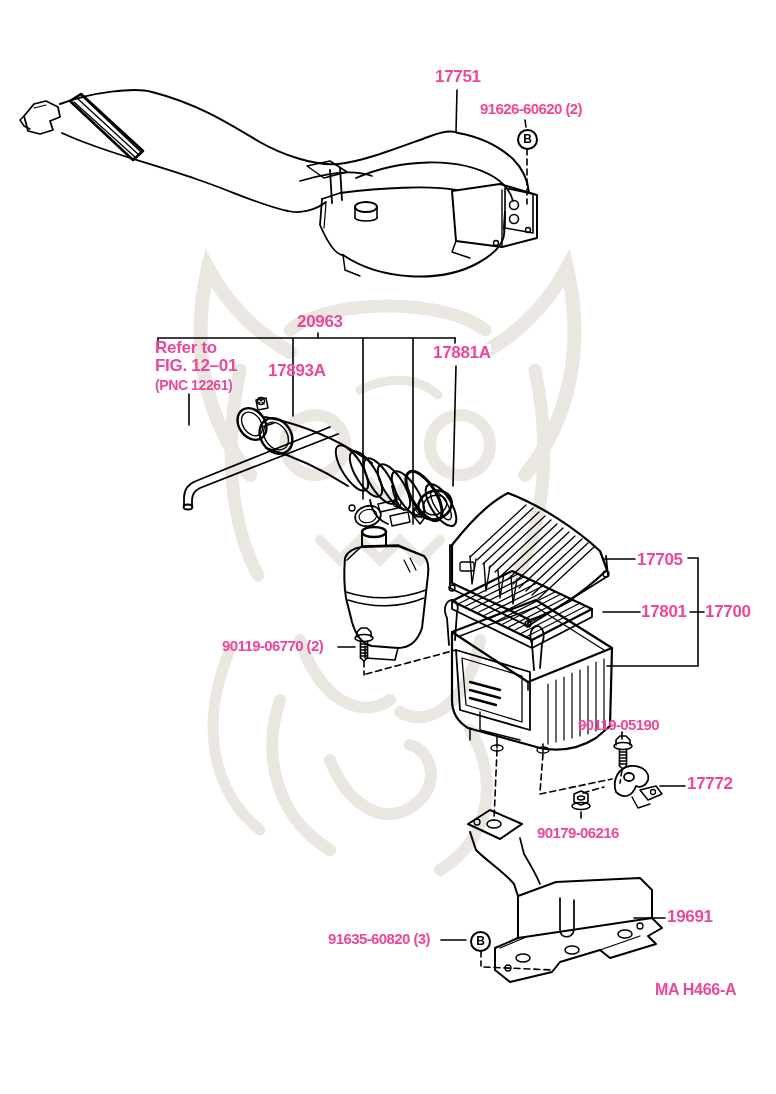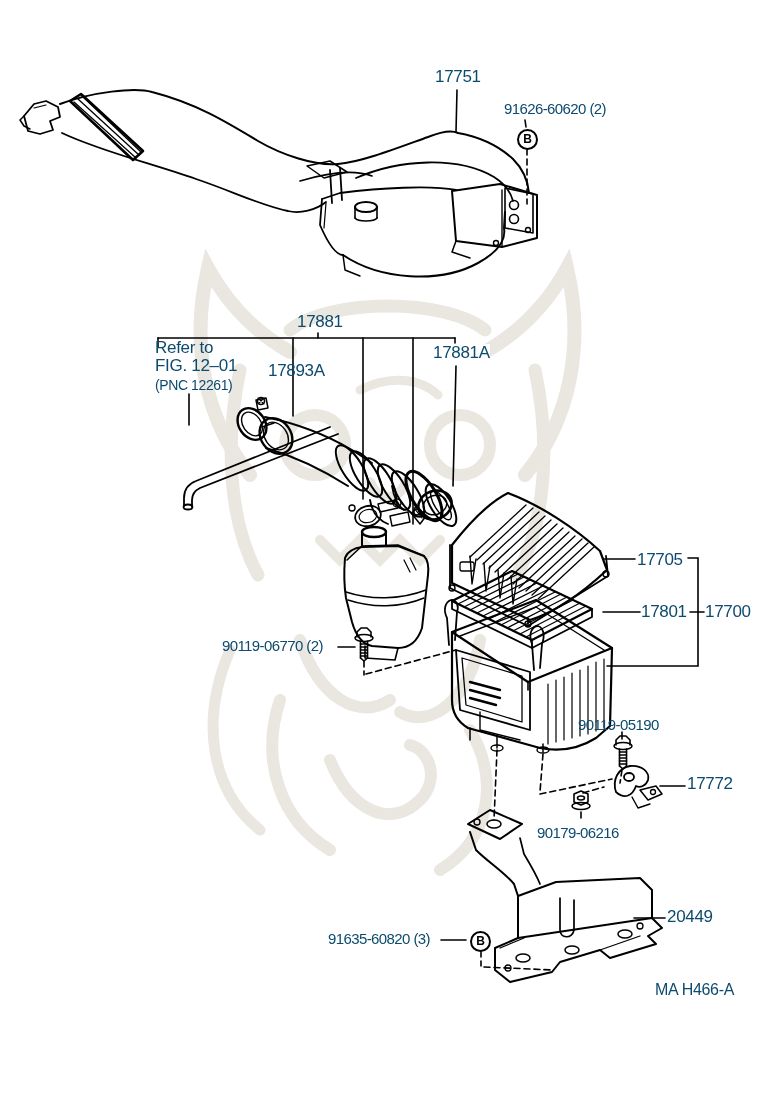--- a/index.html
+++ b/index.html
@@ -1,19 +1,19 @@
 <!DOCTYPE html>
 <html><head>
 <meta charset="utf-8">
 <style>
   html,body{margin:0;padding:0;background:#fff;}
   .stage{position:relative;width:776px;height:1094px;background:#ffffff;overflow:hidden;
          font-family:"Liberation Sans",sans-serif;}
   .stage svg{position:absolute;left:0;top:0;}
-  .lbl{position:absolute;font-weight:400;color:#0c4a6e;white-space:nowrap;letter-spacing:-0.3px;line-height:1.05;}
+  .lbl{position:absolute;font-weight:700;color:#ec4899;white-space:nowrap;letter-spacing:-0.3px;line-height:1.05;}
   .s17{font-size:17px;}
   .s15{font-size:15px;letter-spacing:-0.6px;}
   .s11{font-size:14px;letter-spacing:-0.4px;}
   .s16{font-size:16px;}
   .circle-b{position:absolute;width:17px;height:17px;border:2px solid #000;border-radius:50%;
             font-weight:700;font-size:12px;line-height:17px;text-align:center;color:#000;
             background:transparent;}
 </style>
 </head>
 <body>
@@ -281,37 +281,37 @@
     <path d="M543,754 L540,792"></path>
     <path d="M540,794 L612,779"></path>
     <path d="M583,793 L604,787"></path>
     <path d="M497,750 L494,820"></path>
     <path d="M481,951 L481,966"></path>
     <path d="M484,967 L553,970"></path>
   </g>
 </svg>
 
 <div class="lbl s17" style="left:435px;top:68px;">17751</div>
-<div class="lbl s15" style="left:480px;top:101px;margin-left:24px;">91626-60620 (2)</div>
+<div class="lbl s15" style="left:480px;top:101px;">91626-60620 (2)</div>
 <div class="circle-b" style="left:517px;top:129px;">B</div>
 
-<div class="lbl s17" style="left:297px;top:313px;">17881</div>
+<div class="lbl s17" style="left:297px;top:313px;">20963</div>
 <div class="lbl s17" style="left:155px;top:339px;">Refer to</div>
 <div class="lbl s17" style="left:155px;top:357px;text-align:center;">FIG. 12–01</div>
 <div class="lbl s11" style="left:155px;top:378px;">(PNC 12261)</div>
 <div class="lbl s17" style="left:268px;top:362px;">17893A</div>
 <div class="lbl s17" style="left:433px;top:344px;background:#fff;">17881A</div>
 
 <div class="lbl s17" style="left:637px;top:551px;text-align:right;">17705</div>
 <div class="lbl s17" style="left:641px;top:603px;">17801</div>
 <div class="lbl s17" style="left:705px;top:603px;">17700</div>
 
 <div class="lbl s15" style="left:222px;top:638px;">90119-06770 (2)</div>
 <div class="lbl s15" style="left:578px;top:717px;">90119-05190</div>
 <div class="lbl s17" style="left:687px;top:775px;">17772</div>
 <div class="lbl s15" style="left:537px;top:817px;margin-top:8px;">90179-06216</div>
-<div class="lbl s17" style="left:667px;top:908px;">20449</div>
+<div class="lbl s17" style="left:667px;top:908px;">19691</div>
 <div class="lbl s15" style="left:328px;top:931px;">91635-60820 (3)</div>
 <div class="circle-b" style="left:470px;top:931px;">B</div>
 
 <div class="lbl s16" style="left:655px;top:982px;">MA H466-A</div>
 
 </div>
 
 </body></html>

